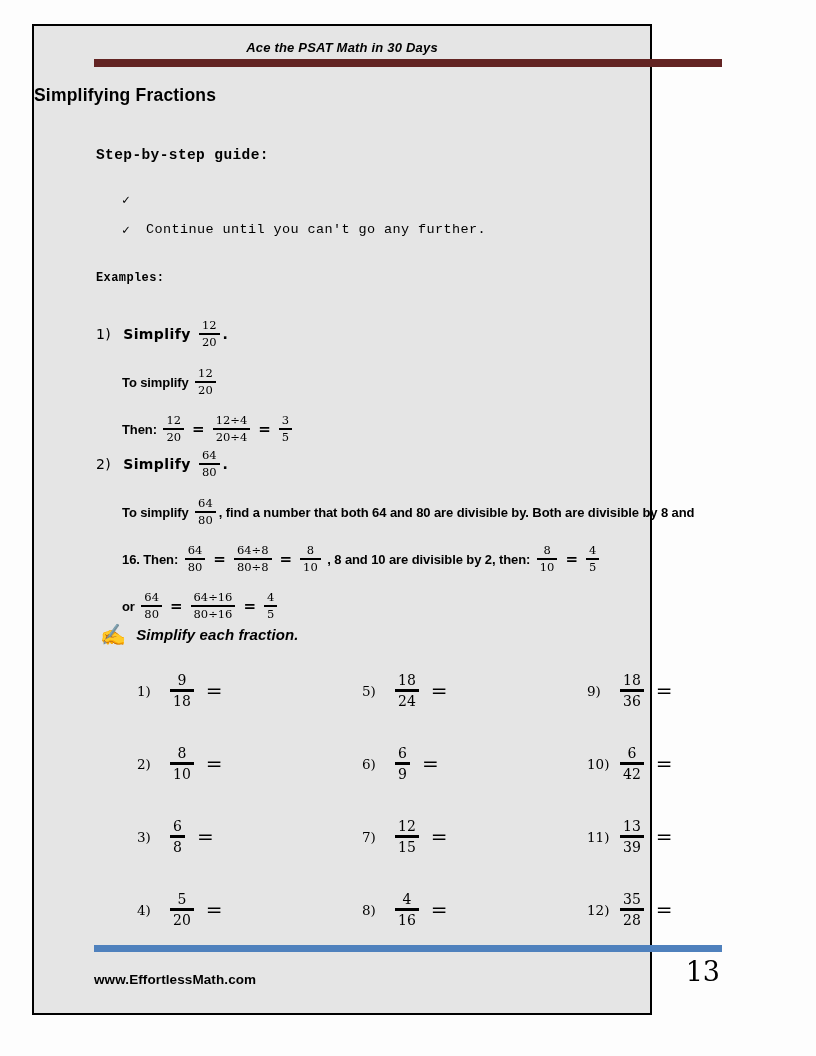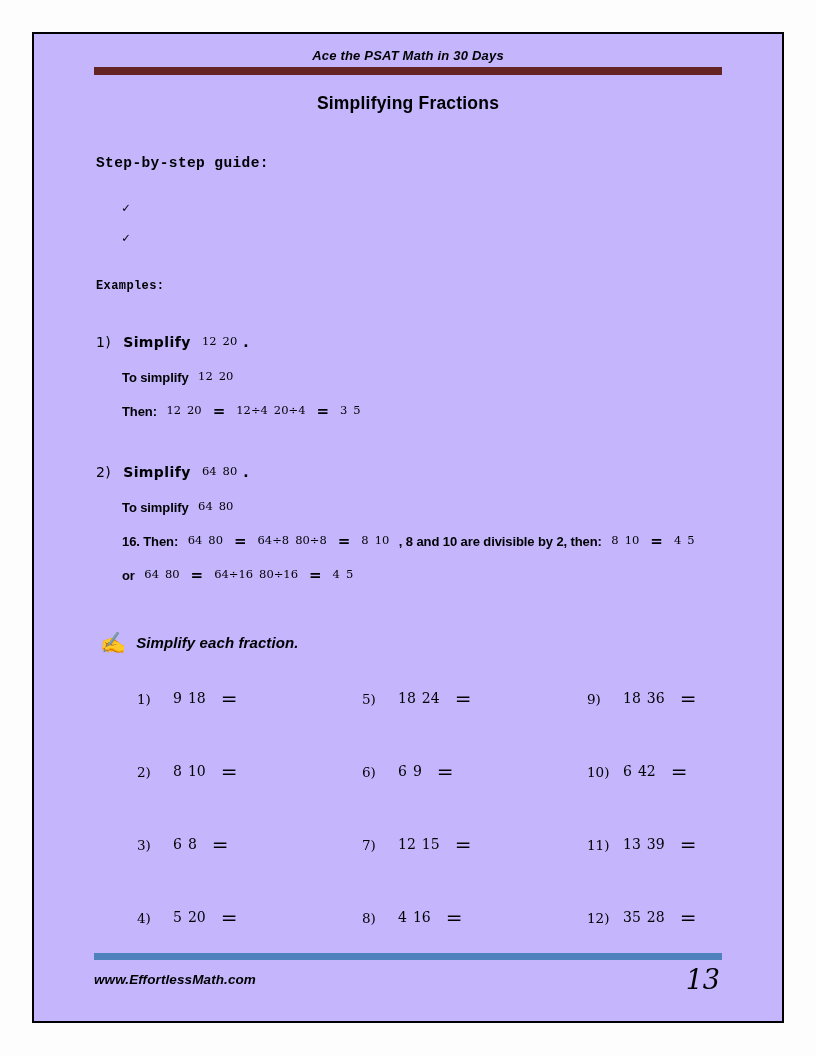--- a/index.html
+++ b/index.html
@@ -1,95 +1,96 @@
 <!DOCTYPE html>
 <html><head>
 <meta charset="utf-8">
 <style>
   * { margin:0; padding:0; box-sizing:border-box; }
   html,body { width:816px; height:1056px; background:#fdfdfd; font-family:"Liberation Sans",sans-serif; color:#000; }
-  .frame { position:absolute; left:32px; top:32px; width:752px; height:991px; border:2px solid #000; background:#c4b5fd; }
+  .frame { position:absolute; left:32px; top:24px; width:620px; height:991px; border:2px solid #000; background:#e5e5e5; }
 
   .book-title { position:absolute; top:14px; left:0; right:0; text-align:center;
     font-family:"Liberation Sans",sans-serif; font-weight:bold; font-style:italic; font-size:13px; letter-spacing:0.2px; }
   .rule-top { position:absolute; top:33px; left:60px; width:628px; height:8px; }
-  .page-title { position:absolute; top:59px; left:0; right:0; text-align:center;
+  .page-title { position:absolute; top:59px; left:0; right:0; text-align:left;
     font-weight:bold; font-size:17.5px; letter-spacing:0.2px; }
 
   .hand { font-family:Liberation Mono, monospace; letter-spacing:0.4px; }
   .guide-heading { position:absolute; top:121px; left:62px; font-weight:bold; font-size:14.5px; }
   .bullets { position:absolute; top:166px; left:88px; width:600px; }
   .bullet { display:flex; align-items:flex-start; margin-bottom:14px; font-size:13.5px; }
   .check { width:24px; font-size:13px; flex:0 0 24px; }
 
   .examples-heading { position:absolute; top:245px; left:62px; font-weight:bold; font-size:12px; }
 
   .example { position:absolute; left:62px; width:640px; }
   .example-1 { top:290px; }
   .example-2 { top:420px; }
   .ex-line { display:flex; align-items:center; flex-wrap:nowrap; white-space:pre; }
   .ex-line.title { min-height:36px; font-size:14px; }
-  .ex-line.body { min-height:34px; margin-left:26px; margin-top:0; font-size:13px; }
+  .ex-line.body { min-height:34px; margin-left:26px; margin-top:13px; font-size:13px; }
   .tk-label { font-family:"DejaVu Sans",sans-serif; letter-spacing:0.4px; margin-right:12px; }
   .tk-hand { font-family:"DejaVu Sans",sans-serif; letter-spacing:0.4px;font-weight:bold; }
   .tk-text { font-family:"Liberation Sans",sans-serif; font-weight:bold; letter-spacing:-0.1px; }
   .tk-eq { font-family:"DejaVu Serif",serif; font-size:15px; margin:0 5px; font-weight:bold; }
 
-  .frac { display:inline-flex; align-items:center; margin:0 3px;
+  .frac { display:inline-flex; flex-direction:column; align-items:center; margin:0 3px;
     font-family:"DejaVu Serif",serif; font-size:11.5px; line-height:1.15; vertical-align:middle; }
   .frac .fnum, .frac .fden { padding:0 3px; white-space:nowrap; }
   .frac .fbar { align-self:stretch; height:1.4px; background:#000; margin:1px 0; }
 
   .instruction { position:absolute; top:598px; left:66px; display:flex; align-items:center; }
   .pen-icon { font-size:21px; margin-right:10px; line-height:1; }
   .instruction-text { font-weight:bold; font-style:italic; font-size:15px; letter-spacing:0.1px; }
 
   .problems { position:absolute; top:628px; left:62px; width:650px; padding-left:41px;
     display:grid; grid-auto-flow:column; grid-template-rows:repeat(4,73px); grid-template-columns:225px 225px 180px; align-items:center; }
   .problem { display:flex; align-items:center; }
   .pno { width:30px; flex:0 0 30px; font-family:"DejaVu Serif",serif; font-size:13.5px; }
   .frac.bold { font-size:14px; }
   .frac.bold .fbar { height:2.6px; margin:1.5px 0; }
   .peq { font-family:"DejaVu Serif",serif; font-size:20px; margin-left:9px; }
 
   .rule-bottom { position:absolute; top:919px; left:60px; width:628px; height:7px; }
   .footer-row { position:absolute; top:930px; left:60px; width:640px;
-    display:flex; justify-content:space-between; align-items:flex-start;font-style:italic; }
+    display:flex; justify-content:space-between; align-items:flex-end; }
   .site { font-weight:bold; font-size:13.5px; letter-spacing:0.1px; padding-top:8px; }
   .pagenum { font-family:"DejaVu Serif",serif; font-size:27px; padding-right:14px; }
 </style>
 </head>
 <body>
 
 <div class="frame">
 
   <div class="book-title">Ace the PSAT Math in 30 Days</div>
   <div class="rule-top" style="background: rgb(99, 36, 35);"></div>
   <div class="page-title">Simplifying Fractions</div>
 
   <div class="guide-heading hand">Step-by-step guide:</div>
   <div class="bullets hand">
       <div class="bullet">
         <span class="check">✓</span>
       </div>
       <div class="bullet">
         <span class="check">✓</span>
+        <span>Continue until you can't go any further.</span>
       </div>
     </div>
 
   <div class="examples-heading hand">Examples:</div>
 
   <div class="example example-1">
       <div class="ex-line title"><span class="tk-label">1)</span><span class="tk-hand">Simplify </span><span class="frac"><span class="fnum">12</span><span class="fbar"></span><span class="fden">20</span></span><span class="tk-hand">.</span></div>
       <div class="ex-line body"><span class="tk-text">To simplify </span><span class="frac"><span class="fnum">12</span><span class="fbar"></span><span class="fden">20</span></span></div>
       <div class="ex-line body"><span class="tk-text">Then: </span><span class="frac"><span class="fnum">12</span><span class="fbar"></span><span class="fden">20</span></span><span class="tk-eq">=</span><span class="frac"><span class="fnum">12÷4</span><span class="fbar"></span><span class="fden">20÷4</span></span><span class="tk-eq">=</span><span class="frac"><span class="fnum">3</span><span class="fbar"></span><span class="fden">5</span></span></div>
     </div>
   <div class="example example-2">
       <div class="ex-line title"><span class="tk-label">2)</span><span class="tk-hand">Simplify </span><span class="frac"><span class="fnum">64</span><span class="fbar"></span><span class="fden">80</span></span><span class="tk-hand">.</span></div>
-      <div class="ex-line body"><span class="tk-text">To simplify </span><span class="frac"><span class="fnum">64</span><span class="fbar"></span><span class="fden">80</span></span></div>
+      <div class="ex-line body"><span class="tk-text">To simplify </span><span class="frac"><span class="fnum">64</span><span class="fbar"></span><span class="fden">80</span></span><span class="tk-text">, find a number that both 64 and 80 are divisible by. Both are divisible by 8 and</span></div>
       <div class="ex-line body"><span class="tk-text">16. Then: </span><span class="frac"><span class="fnum">64</span><span class="fbar"></span><span class="fden">80</span></span><span class="tk-eq">=</span><span class="frac"><span class="fnum">64÷8</span><span class="fbar"></span><span class="fden">80÷8</span></span><span class="tk-eq">=</span><span class="frac"><span class="fnum">8</span><span class="fbar"></span><span class="fden">10</span></span><span class="tk-text"> , 8 and 10 are divisible by 2, then: </span><span class="frac"><span class="fnum">8</span><span class="fbar"></span><span class="fden">10</span></span><span class="tk-eq">=</span><span class="frac"><span class="fnum">4</span><span class="fbar"></span><span class="fden">5</span></span></div>
       <div class="ex-line body"><span class="tk-text">or </span><span class="frac"><span class="fnum">64</span><span class="fbar"></span><span class="fden">80</span></span><span class="tk-eq">=</span><span class="frac"><span class="fnum">64÷16</span><span class="fbar"></span><span class="fden">80÷16</span></span><span class="tk-eq">=</span><span class="frac"><span class="fnum">4</span><span class="fbar"></span><span class="fden">5</span></span></div>
     </div>
 
   <div class="instruction">
     <span class="pen-icon">✍</span>
     <span class="instruction-text">Simplify each fraction.</span>
   </div>
 
   <div class="problems">

